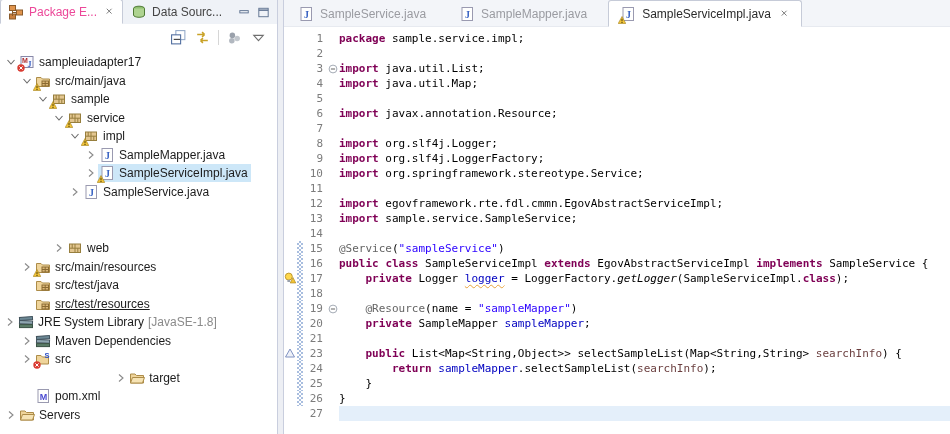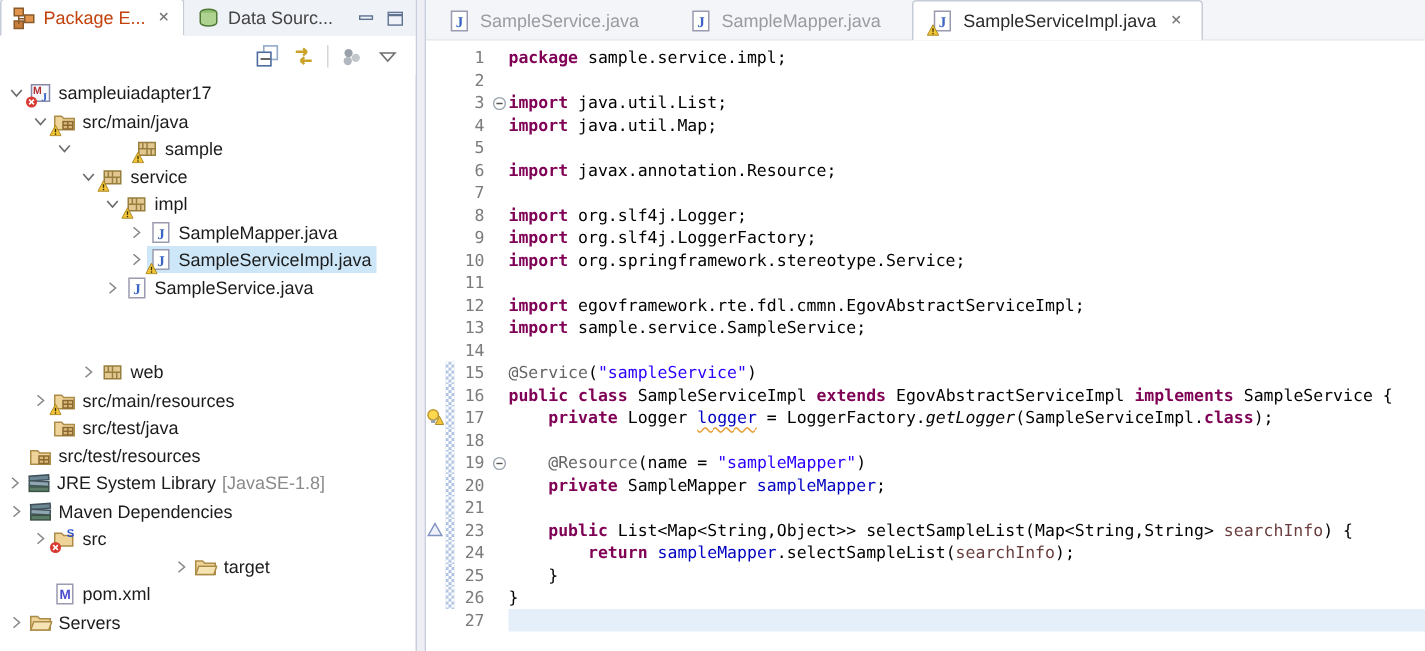--- a/index.html
+++ b/index.html
@@ -3,21 +3,21 @@
 <meta charset="utf-8">
 <style>
   html,body{margin:0;padding:0}
   body{width:950px;height:434px;overflow:hidden;background:#edeff4;font-family:"Liberation Sans",sans-serif;position:relative}
   svg{display:block;width:100%;height:100%}
 
   
   #explorer{position:absolute;left:0;top:0;width:277px;height:434px;background:#fff;border-right:1px solid #c9cede;display:flex;flex-direction:column}
   .viewtabs{height:24px;background:#eff2f7;display:flex;align-items:flex-end;flex:none}
   .vtab{display:inline-flex;align-items:center;gap:5px;padding:0 7px;height:23px;border:1px solid transparent;font-size:12px;color:#444;white-space:nowrap;cursor:default}
-  .vtab.active{background:#fff;border-color:#c6cbd8;border-bottom-color:#fff;border-radius:3px 3px 0 0;color:#c2410c}
+  .vtab.active{background:#fff;border-color:#c6cbd8;border-bottom-color:#fff;border-radius:3px 3px 0 0;color:#ec4899}
   .ic16{width:16px;height:16px;flex:none;position:relative}
   .closex{width:11px;height:11px;margin-left:2px}
   .winbtns{margin-left:auto;display:flex;gap:4px;align-items:center;padding:0 6px 4px 0}
   .winbtn{width:15px;height:15px}
   .toolbar{height:26px;background:#fff;display:flex;align-items:center;justify-content:flex-end;gap:7px;padding-right:10px;flex:none}
   .tbtn{width:17px;height:17px}
   .tsep{width:1px;height:15px;background:#d6d6d6}
   .treewrap{flex:1;overflow:hidden;padding-top:3px}
   .trow{display:flex;align-items:center;height:18.5px;font-size:12px;color:#1c1c1c;white-space:nowrap}
   .chev{width:14px;height:12px;flex:none}
@@ -170,21 +170,21 @@
               <svg viewBox="0 0 8 8">
                 <polygon points="4,0.5 7.8,7.5 0.2,7.5" fill="#f2c438" stroke="#a5821c" stroke-width="0.6"></polygon>
                 <line x1="4" y1="2.8" x2="4" y2="5.2" stroke="#3a3000" stroke-width="0.9"></line>
                 <circle cx="4" cy="6.4" r="0.55" fill="#3a3000"></circle>
               </svg>
             </span>
           </span>
           <span>src/main/java</span>
         </span>
       </div>
-      <div class="trow" style="padding-left: 36px; gap: 39px;">
+      <div class="trow" style="padding-left: 36px;">
         <span class="chev">
           <svg viewBox="0 0 12 12">
             <polyline points="2.5,4 6,8 9.5,4" fill="none" stroke="#6a6a6a" stroke-width="1.1"></polyline>
           </svg>
         </span>
         <span class="isel">
           <span class="iwrap">
             <svg viewBox="0 0 16 16">
               <rect x="2.5" y="4" width="11" height="8.5" fill="#e3c690" stroke="#977f3e"></rect>
               <line x1="8" y1="4" x2="8" y2="12.5" stroke="#977f3e"></line>
@@ -361,21 +361,21 @@
             <svg viewBox="0 0 16 16">
               <path d="M1.5 13.5 L1.5 4.5 L6 4.5 L7.5 6 L14.5 6 L14.5 13.5 Z" fill="#efd49a" stroke="#ad8c48"></path>
               <rect x="7" y="8" width="6.5" height="5" fill="#dcb878" stroke="#8a6a32"></rect>
               <line x1="10.2" y1="8" x2="10.2" y2="13" stroke="#8a6a32"></line>
               <line x1="7" y1="10.5" x2="13.5" y2="10.5" stroke="#8a6a32"></line>
             </svg>
           </span>
           <span>src/test/java</span>
         </span>
       </div>
-      <div class="trow" style="padding-left: 4px;">
+      <div class="trow" style="padding-left: 20px; text-decoration: underline;">
         <span class="chev"></span>
         <span class="isel">
           <span class="iwrap">
             <svg viewBox="0 0 16 16">
               <path d="M1.5 13.5 L1.5 4.5 L6 4.5 L7.5 6 L14.5 6 L14.5 13.5 Z" fill="#efd49a" stroke="#ad8c48"></path>
               <rect x="7" y="8" width="6.5" height="5" fill="#dcb878" stroke="#8a6a32"></rect>
               <line x1="10.2" y1="8" x2="10.2" y2="13" stroke="#8a6a32"></line>
               <line x1="7" y1="10.5" x2="13.5" y2="10.5" stroke="#8a6a32"></line>
             </svg>
           </span>
@@ -393,21 +393,21 @@
             <svg viewBox="0 0 16 16">
               <rect x="1.5" y="3" width="13" height="3.2" fill="#6b8794" stroke="#41525c" transform="rotate(-4 8 4.5)"></rect>
               <rect x="1.5" y="6.8" width="13" height="3.2" fill="#8fa6b0" stroke="#41525c" transform="rotate(3 8 8.5)"></rect>
               <rect x="1.5" y="10.6" width="13" height="3" fill="#5b7d68" stroke="#3a5244"></rect>
             </svg>
           </span>
           <span>JRE System Library</span>
           <span class="tsuffix">[JavaSE-1.8]</span>
         </span>
       </div>
-      <div class="trow" style="padding-left: 4px; align-items: center;">
+      <div class="trow" style="padding-left: 20px; align-items: center;">
         <span class="chev">
           <svg viewBox="0 0 12 12">
             <polyline points="4,2.5 8,6 4,9.5" fill="none" stroke="#8a8a8a" stroke-width="1.1"></polyline>
           </svg>
         </span>
         <span class="isel">
           <span class="iwrap">
             <svg viewBox="0 0 16 16">
               <rect x="1.5" y="3" width="13" height="3.2" fill="#6b8794" stroke="#41525c" transform="rotate(-4 8 4.5)"></rect>
               <rect x="1.5" y="6.8" width="13" height="3.2" fill="#8fa6b0" stroke="#41525c" transform="rotate(3 8 8.5)"></rect>

